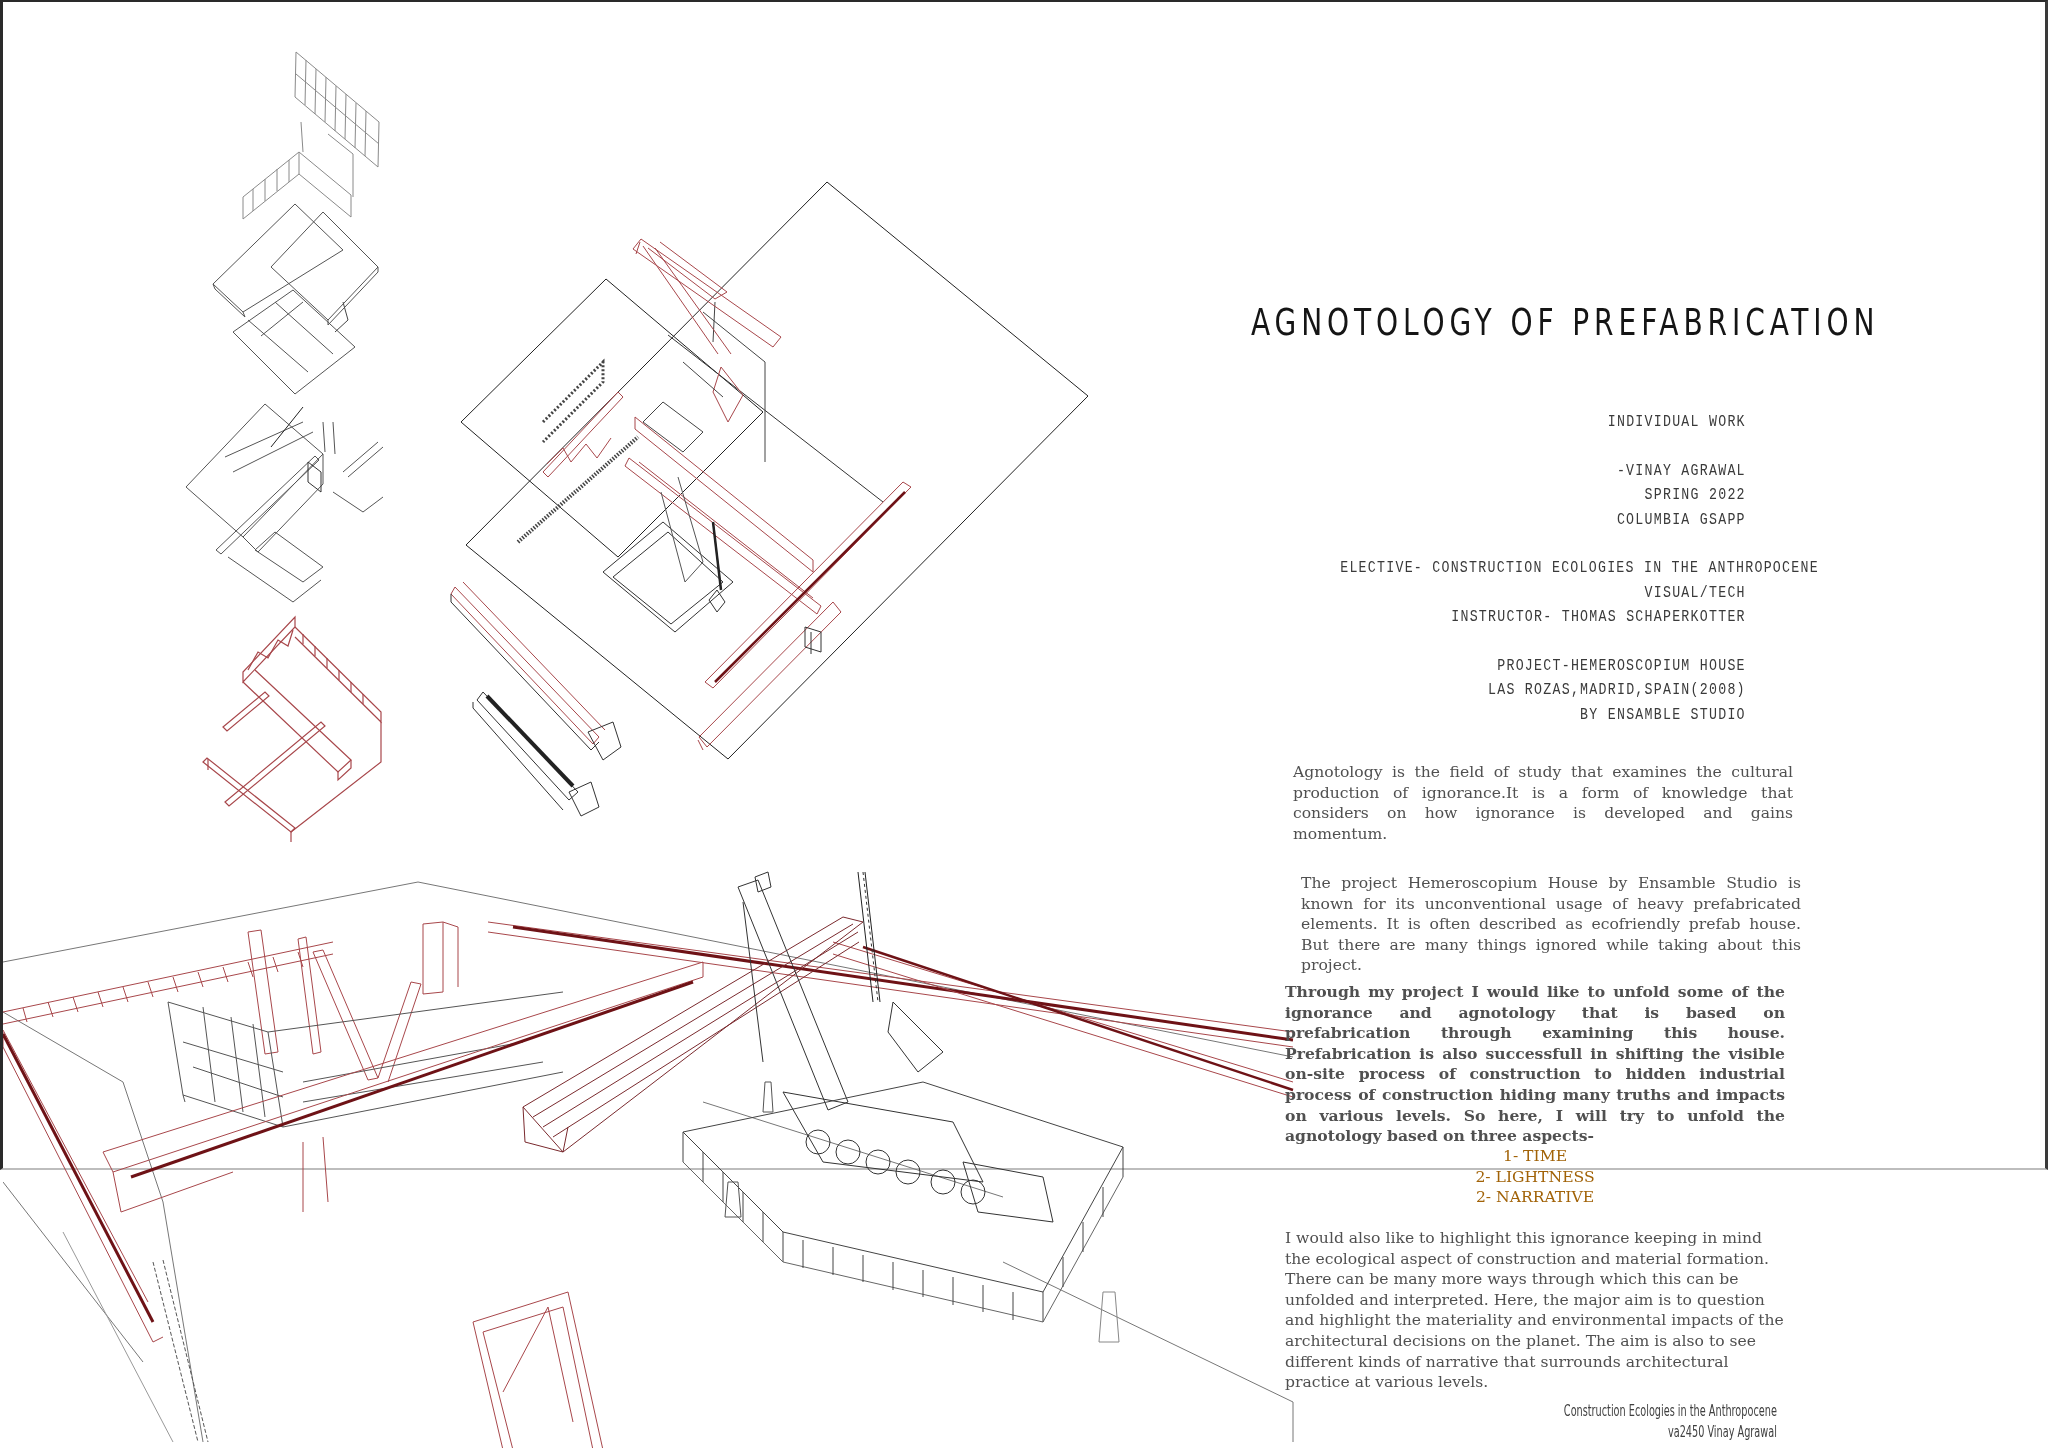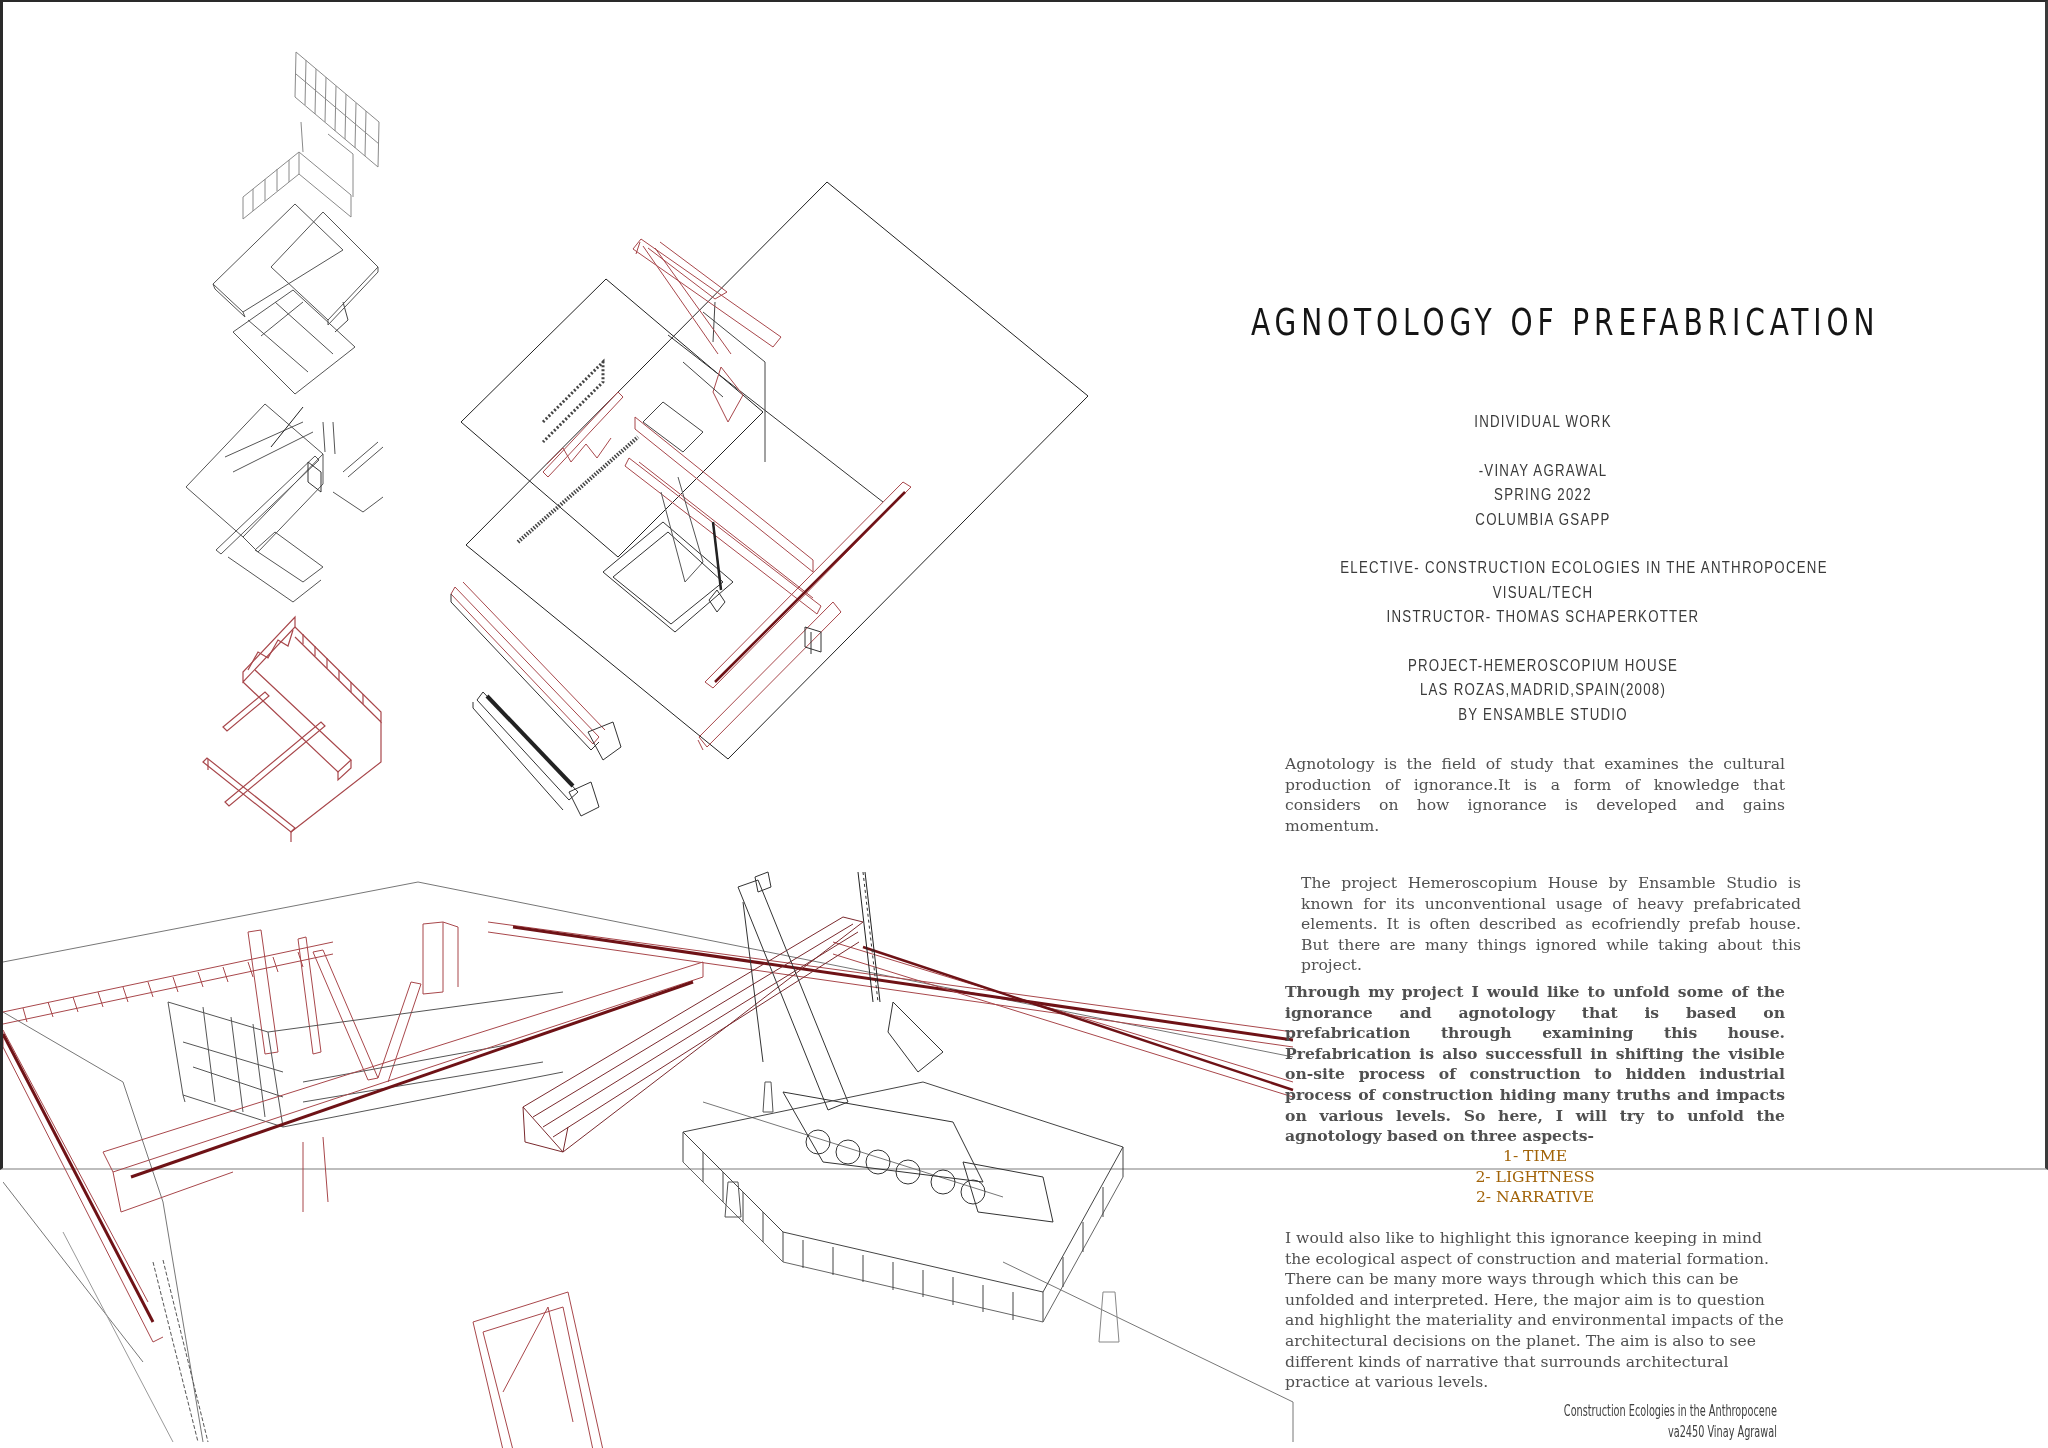--- a/index.html
+++ b/index.html
@@ -13,22 +13,22 @@
   svg.art { position:absolute; left:0; top:0; }
   .title {
     position:absolute; left:1248px; top:298px; width:600px;
     font-family:"DejaVu Sans Condensed","DejaVu Sans", sans-serif;
     font-stretch:condensed;
     font-size:38px; letter-spacing:6px; color:#151515; white-space:nowrap;
     transform:scaleX(0.82); transform-origin:left top;
   }
   .credits {
     position:absolute; left:1280px; top:408px; width:520px;
-    text-align:center; color:#3a3a3a;
-    font-family:Liberation Sans, sans-serif; font-size:17px; line-height:24.5px;
+    text-align:right; color:#3a3a3a;
+    font-family:Liberation Mono, monospace; font-size:17px; line-height:24.5px;
     letter-spacing:1.6px;
   }
   .credits .line { display:block; transform:scaleX(0.78); transform-origin:center; white-space:nowrap; }
   .credits .gap { display:block; height:24px; }
   .body-text {
     position:absolute; left:1282px; width:500px;
     font-family:"DejaVu Serif", serif; font-size:15.6px; line-height:20.6px;
     color:#505050; text-align:justify;
   }
   .p1 { top:752px; }
@@ -261,21 +261,21 @@
     <span class="gap"></span>
     <span class="line">ELECTIVE- CONSTRUCTION ECOLOGIES IN THE ANTHROPOCENE</span>
     <span class="line">VISUAL/TECH</span>
     <span class="line">INSTRUCTOR- THOMAS SCHAPERKOTTER</span>
     <span class="gap"></span>
     <span class="line">PROJECT-HEMEROSCOPIUM HOUSE</span>
     <span class="line">LAS ROZAS,MADRID,SPAIN(2008)</span>
     <span class="line">BY ENSAMBLE STUDIO</span>
   </div>
 
-  <p class="body-text p1" style="margin:0">Agnotology is the field of study that examines the cultural production of ignorance.It is a form of knowledge that considers on how ignorance is developed and gains momentum.</p>
+  <p class="body-text p1" style="margin:8px">Agnotology is the field of study that examines the cultural production of ignorance.It is a form of knowledge that considers on how ignorance is developed and gains momentum.</p>
   <p class="body-text p2" style="margin:16px">The project Hemeroscopium House by Ensamble Studio is known for its unconventional  usage of heavy prefabricated elements. It is often described as ecofriendly prefab house. But there are many things ignored while taking about this project.</p>
   <p class="body-text p3" style="margin:0">Through my project I would like to unfold some of the ignorance and agnotology that is based on prefabrication through examining this house. Prefabrication is also successfull in shifting the visible on-site process of construction to hidden industrial process of construction hiding many truths and impacts on various levels. So here, I will try to unfold the agnotology based on three aspects-</p>
 
   <div class="aspects">
     <div>1- TIME</div>
     <div>2- LIGHTNESS</div>
     <div>2- NARRATIVE</div>
   </div>
 
   <p class="body-text p4" style="margin:0">I would also like to highlight this ignorance keeping in mind the ecological aspect of construction and material formation. There can be many more ways through which this can be unfolded and interpreted. Here, the major aim is to question and highlight the materiality and environmental impacts of the architectural decisions on the planet. The aim is also to see different kinds of narrative that surrounds architectural practice at various levels.</p>

